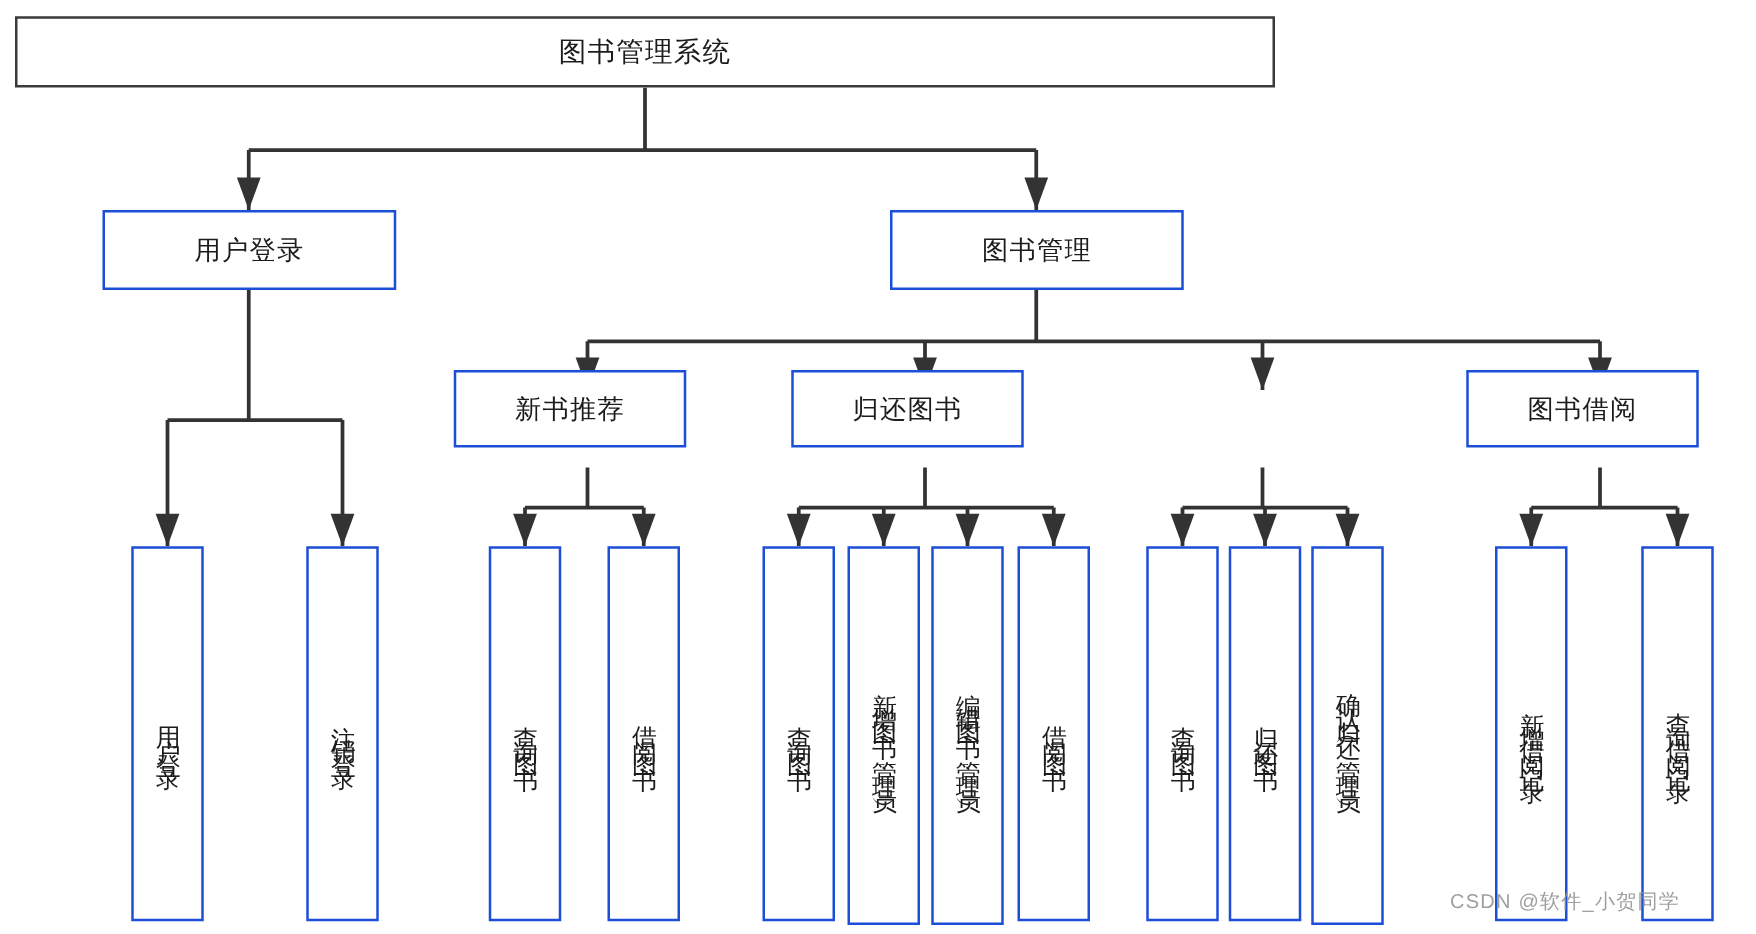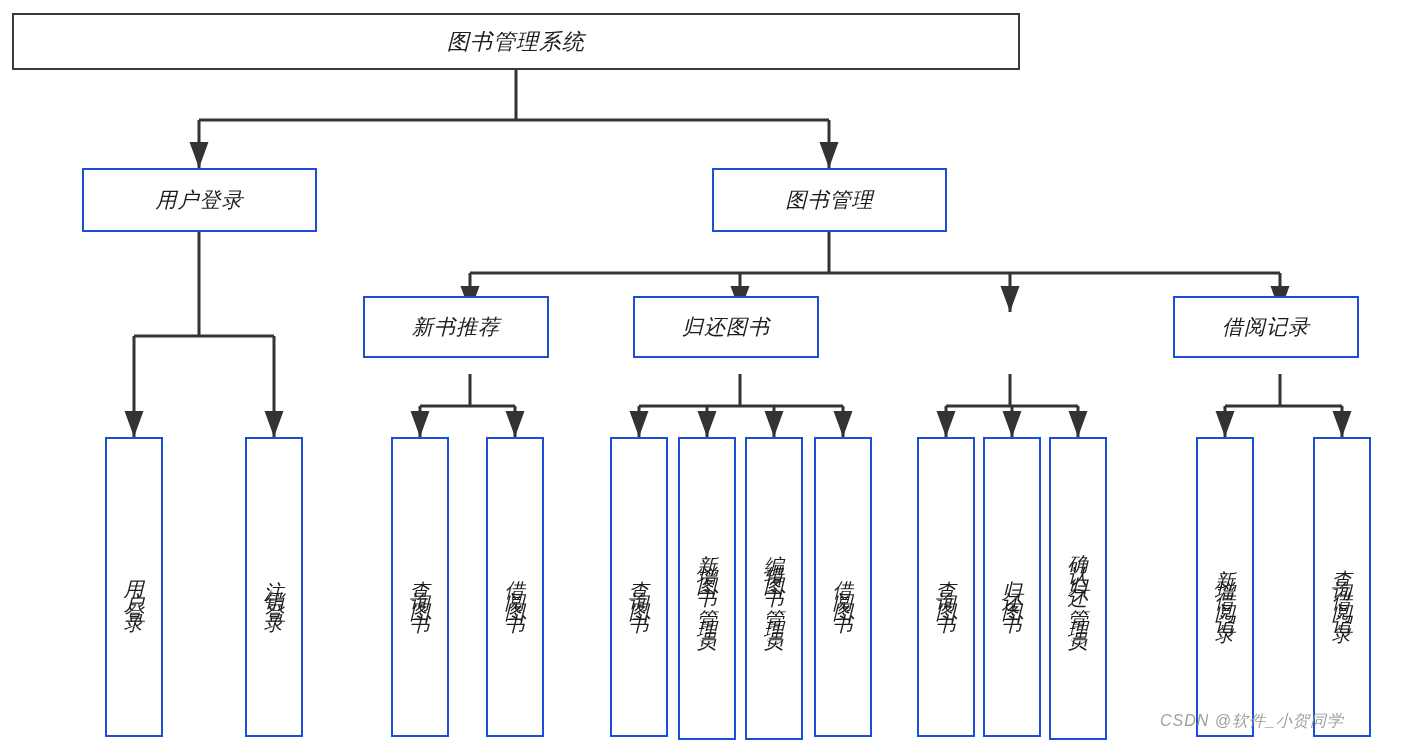--- a/index.html
+++ b/index.html
@@ -2,21 +2,20 @@
 <html><head>
 <meta charset="utf-8">
 <style>
   html,body{margin:0;padding:0;background:#fff;}
   #canvas{
     position:relative;
     width:1405px;height:747px;
     background:#ffffff;
     font-family:"Liberation Sans", sans-serif;
     overflow:hidden;
-    font-style:italic;
   }
   #connectors{position:absolute;left:0;top:0;width:1405px;height:747px;}
   .box{
     position:absolute;
     background:#ffffff;
     border:2px solid #1d4ed8;
     box-sizing:border-box;
     display:flex;
     align-items:center;
     justify-content:center;
@@ -103,21 +102,21 @@
     <span class="h-label">图书管理</span>
   </div>
 
   <div class="box lvl3" style="left:363px">
     <span class="h-label">新书推荐</span>
   </div>
   <div class="box lvl3" style="left:633px">
     <span class="h-label">归还图书</span>
   </div>
   <div class="box lvl3" style="left:1173px">
-    <span class="h-label">借阅记录</span>
+    <span class="h-label">图书借阅</span>
   </div>
 
   <div class="box leaf" style="left:105px">
     <span class="v-label">用户登录</span>
   </div>
   <div class="box leaf" style="left:245px">
     <span class="v-label">注销登录</span>
   </div>
 
   <div class="box leaf" style="left:391px">

